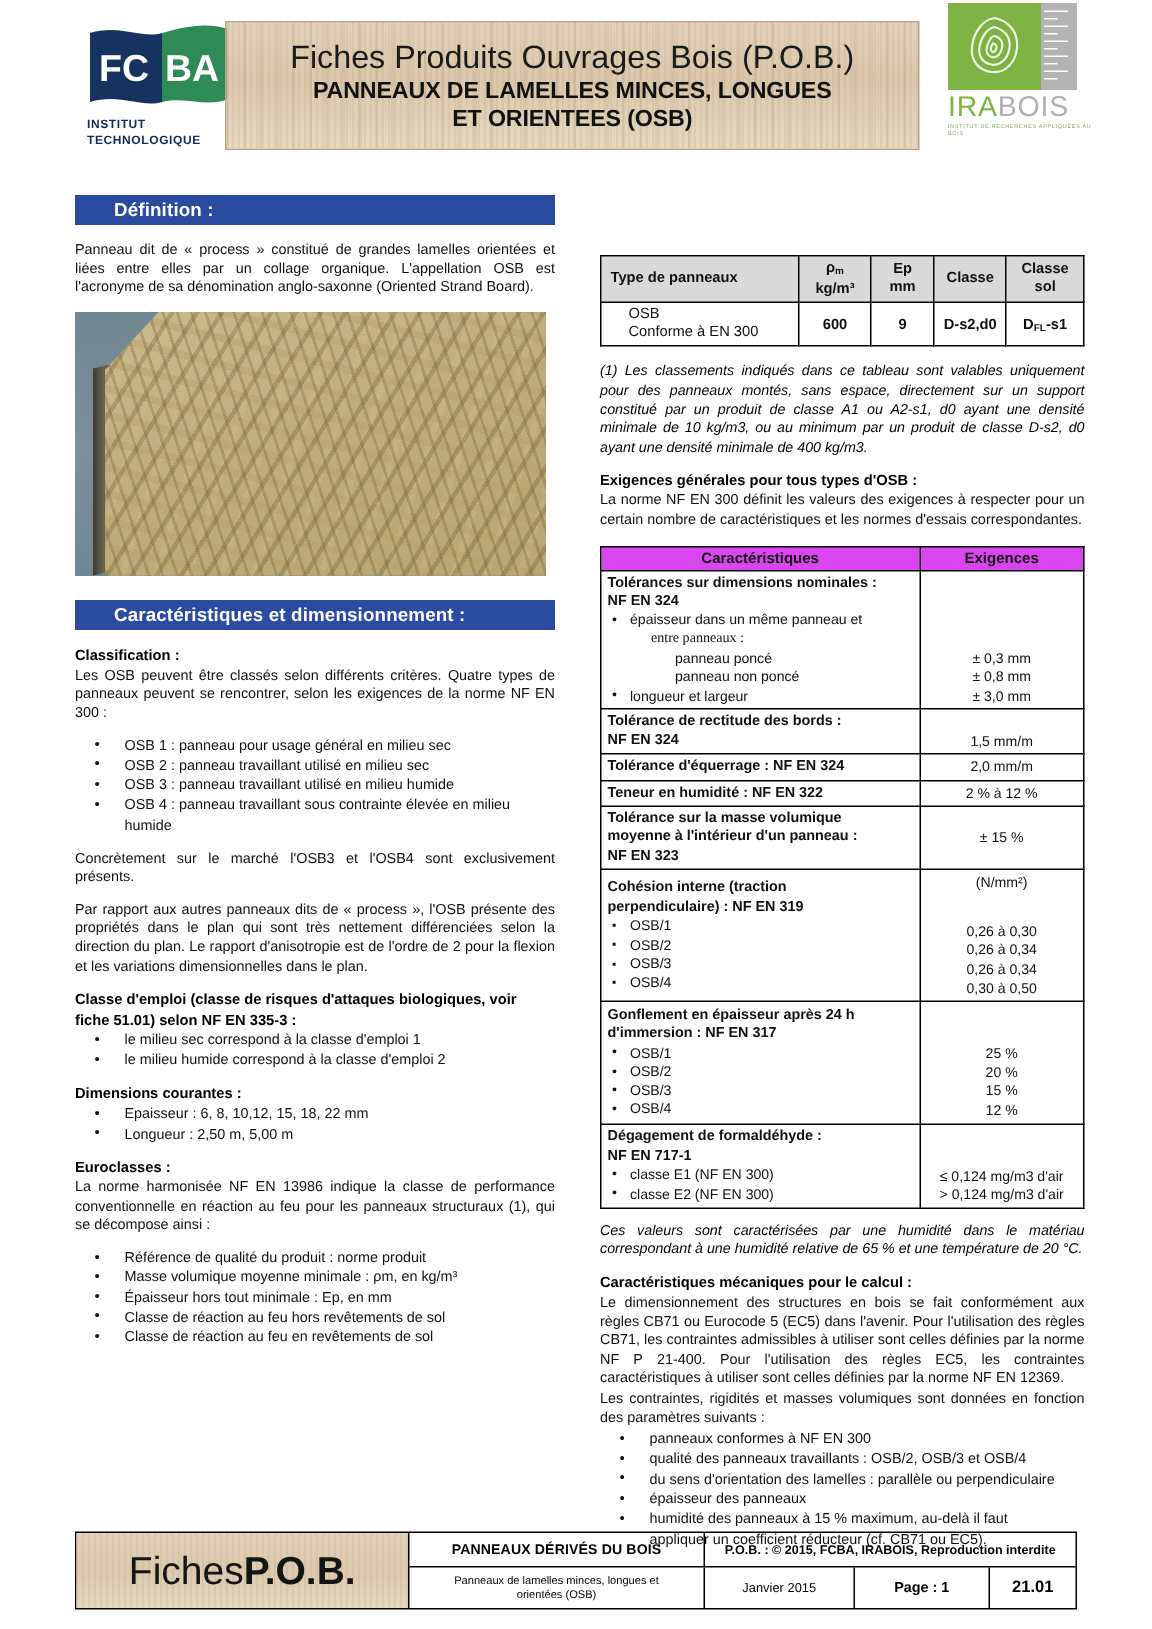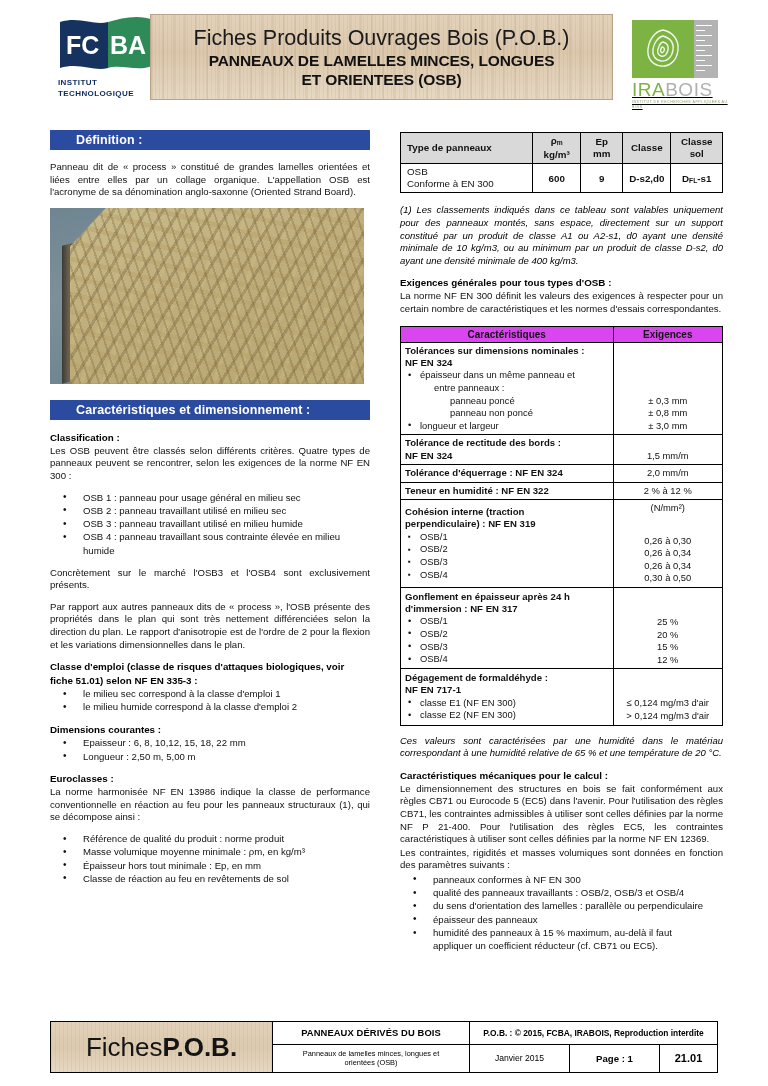--- a/index.html
+++ b/index.html
@@ -87,24 +87,23 @@
   .title-sub {
     font-size: 15.5px;
     font-weight: bold;
     line-height: 19px;
     color: #111111;
     letter-spacing: -0.1px;
   }
 
   .irabois-logo {
     position: absolute;
-    left: 632px; top: 20px;
+    left: 632px; top: 2px;
     width: 98px;
     height: 88px;
-    text-decoration: underline;
   }
   .ira-block {
     position: relative;
     width: 86px;
     height: 58px;
   }
   .ira-rings {
     position: absolute;
     left: 0; top: 0;
     width: 62px; height: 58px;
@@ -242,41 +241,41 @@
     width: 100%;
     font-size: 9.4px;
     color: #111;
   }
   table.t th, table.t td {
     border: 1px solid #000000;
     padding: 2px 4px;
     vertical-align: middle;
   }
   
-  .tbl-types { margin-bottom: 11px; }
+  .tbl-types { margin-bottom: 11px; margin-top: 38px; }
   .tbl-types th {
     background: #d9d9d9;
     font-weight: bold;
     font-size: 9.8px;
     text-align: center;
     line-height: 12px;
     padding: 4px 3px;
   }
   .tbl-types th.lbl { text-align: left; padding-left: 6px; }
   .tbl-types td {
     text-align: center;
     font-size: 9.8px;
     font-weight: bold;
     padding: 5px 3px;
   }
   .tbl-types td.lbl {
     text-align: left;
     font-weight: normal;
     line-height: 12px;
-    padding-left: 6px;
+    padding-left: 18px;
   }
 
   
   .tbl-req { margin-bottom: 9px; }
   .tbl-req th {
     background: #d946ef;
     font-weight: bold;
     font-size: 10px;
     text-align: center;
     padding: 2px 4px;
@@ -302,21 +301,21 @@
     padding-left: 15px;
     line-height: 12.6px;
   }
   .tbl-req ul li::before {
     content: "\2022";
     position: absolute;
     left: 3px; top: -0.5px;
   }
   .tbl-req ul.sq li::before { content: "\25AA"; font-size: 8px; top: 0.5px; }
   .tbl-req .ind1 { padding-left: 30px; display: block; }
-  .tbl-req .ind2 { padding-left: 14px; display: block; }
+  .tbl-req .ind2 { padding-left: 14px; display: block; font-family: Liberation Serif, serif; }
   .vals { line-height: 12.6px; }
 
   p.ital {
     margin: 0 0 9px 0;
     font-size: 9.5px;
     line-height: 12.6px;
     font-style: italic;
     text-align: justify;
   }
 
@@ -475,20 +474,21 @@
       <li>Epaisseur : 6, 8, 10,12, 15, 18, 22 mm</li>
       <li>Longueur : 2,50 m, 5,00 m</li>
     </ul>
 
     <p class="lead" style="margin-top:9px">Euroclasses :</p>
     <p class="body">La norme harmonisée NF EN 13986 indique la classe de performance conventionnelle en réaction au feu pour les panneaux structuraux (1), qui se décompose ainsi :</p>
     <ul class="blist">
       <li>Référence de qualité du produit : norme produit</li>
       <li>Masse volumique moyenne minimale : ρm, en kg/m³</li>
       <li>Épaisseur hors tout minimale : Ep, en mm</li>
+      <li>Classe de réaction au feu hors revêtements de sol</li>
       <li>Classe de réaction au feu en revêtements de sol</li>
     </ul>
   </div>
 
   <div class="col-right">
 
     <table class="t tbl-types">
       <thead>
         <tr>
           <th class="lbl" style="width:41%">Type de panneaux</th>
@@ -569,20 +569,28 @@
         <tr>
           <td class="rowhead">Tolérance d'équerrage : NF EN 324</td>
           <td class="c">2,0 mm/m</td>
         </tr>
 
         <tr>
           <td class="rowhead">Teneur en humidité : NF EN 322</td>
           <td class="c">2 % à 12 %</td>
         </tr>
 
+        <tr>
+          <td>
+            <div class="rowhead">Tolérance sur la masse volumique</div>
+            <div class="rowhead">moyenne à l'intérieur d'un panneau :</div>
+            <div class="rowhead">NF EN 323</div>
+          </td>
+          <td class="c">± 15 %</td>
+        </tr>
 
         <tr>
           <td>
             <div class="rowhead">Cohésion interne (traction</div>
             <div class="rowhead">perpendiculaire) : NF EN 319</div>
             <ul class="sq">
               <li>OSB/1</li>
               <li>OSB/2</li>
               <li>OSB/3</li>
               <li>OSB/4</li>

